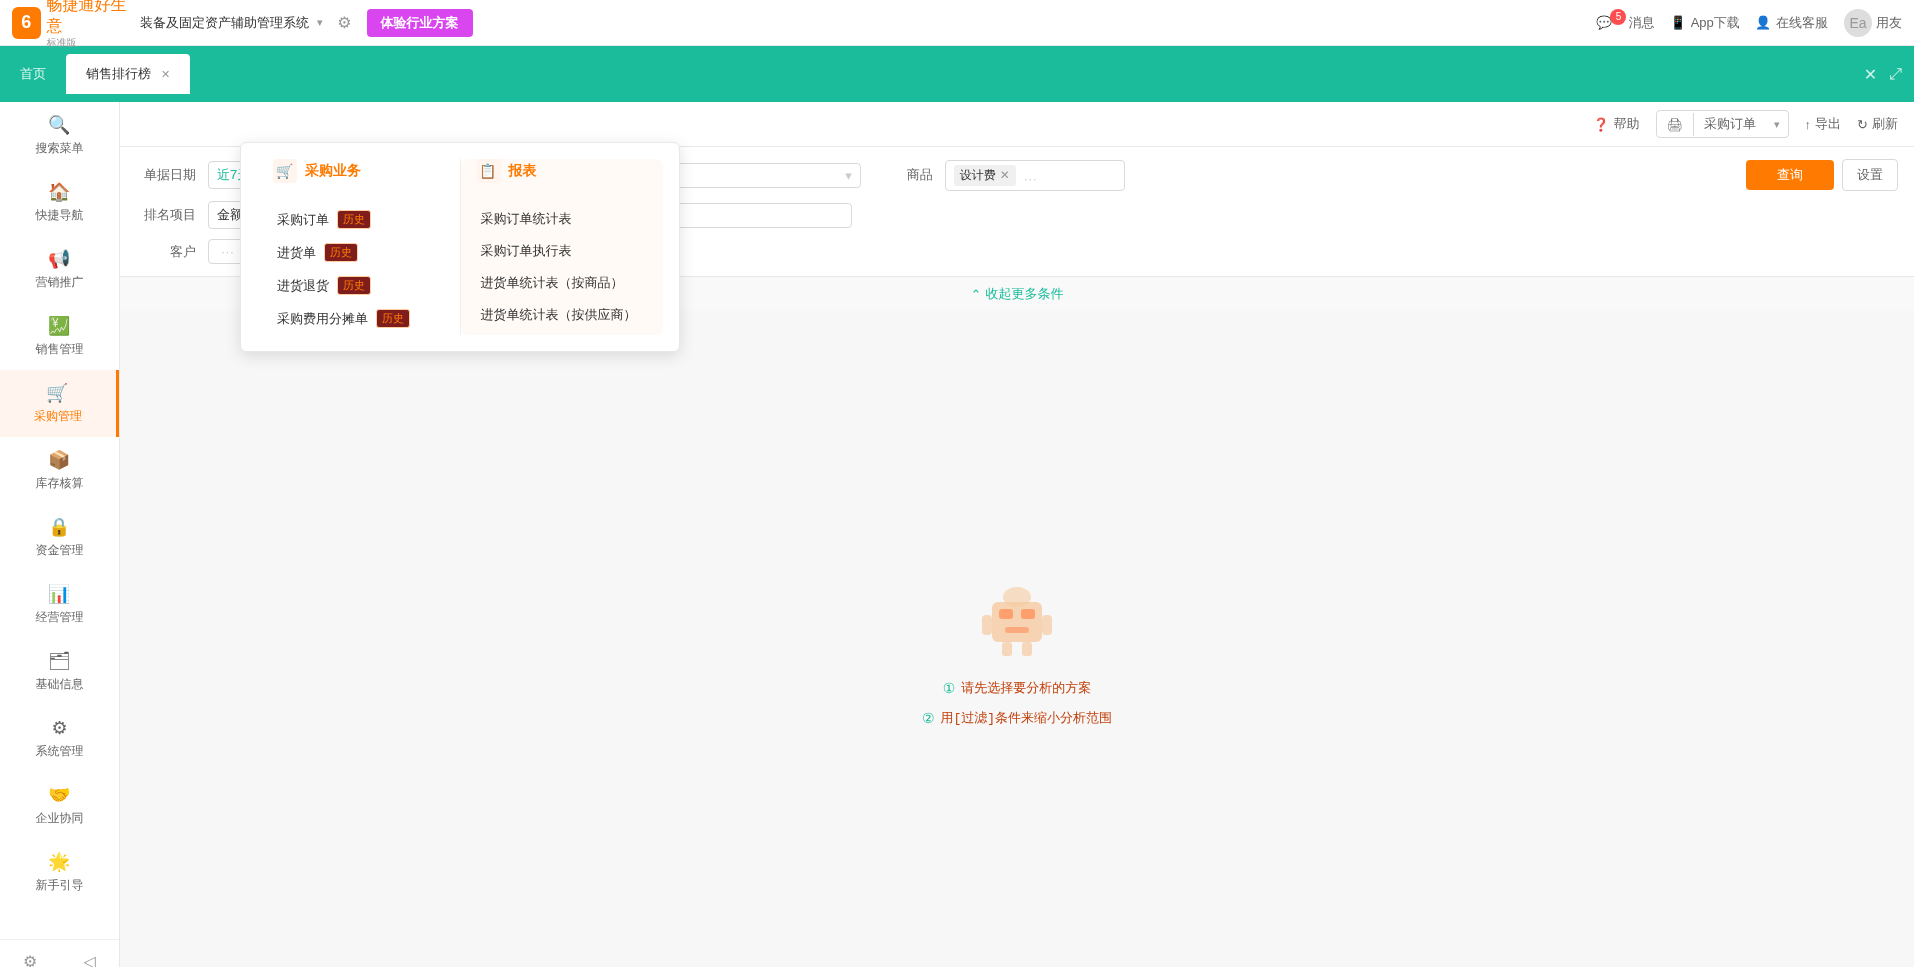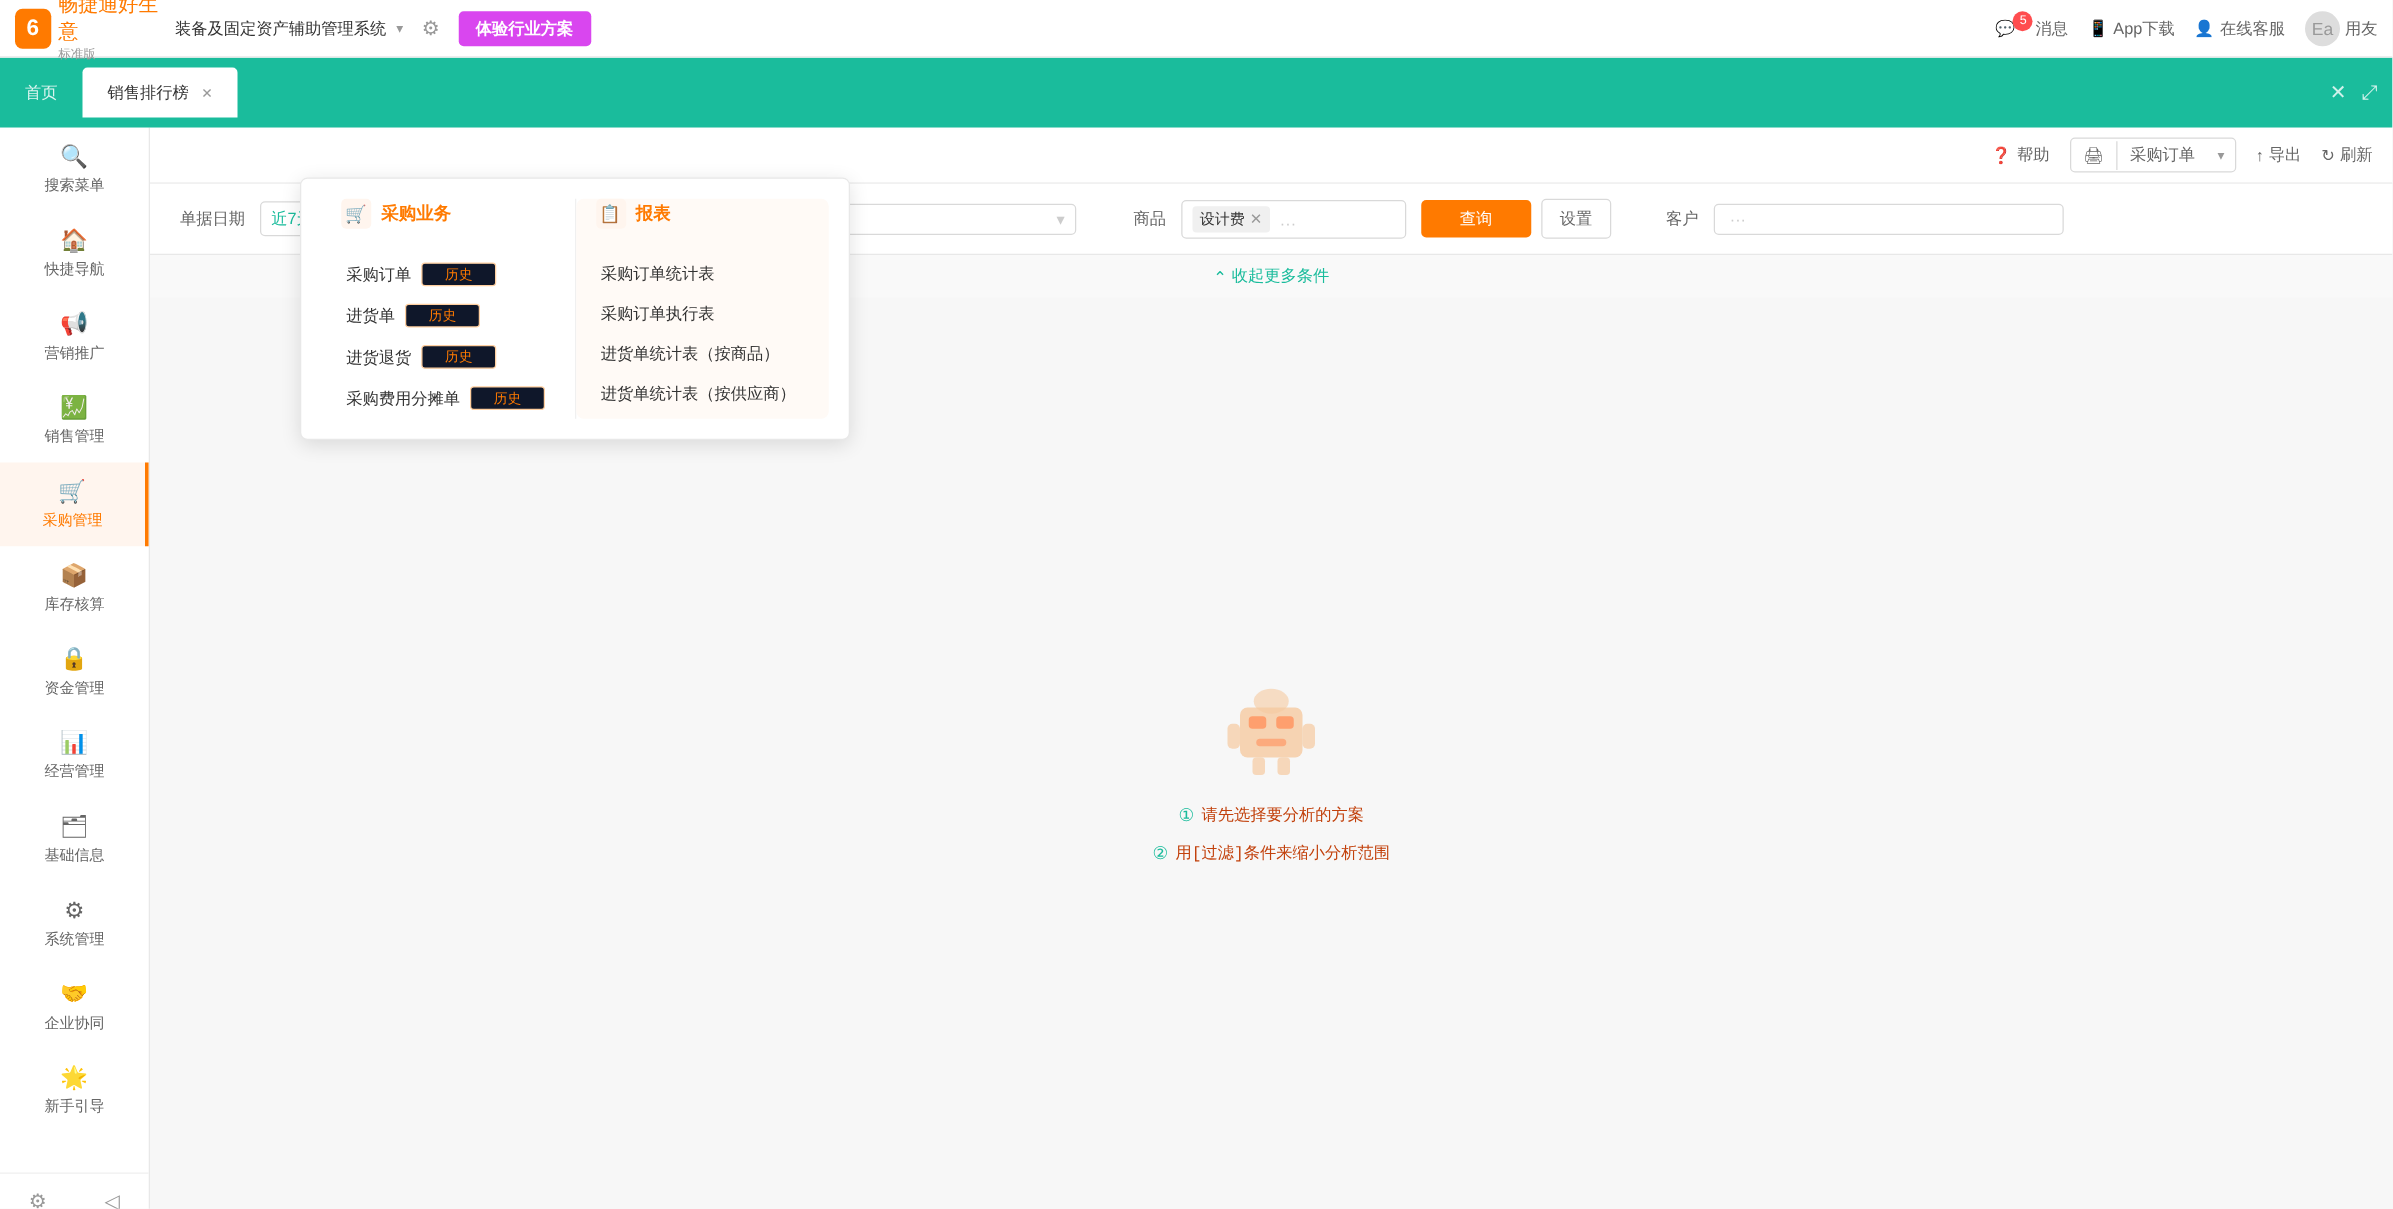--- a/index.html
+++ b/index.html
@@ -95,21 +95,21 @@
     .sidebar-bottom-btn { background: none; border: none; cursor: pointer; color: #999; font-size: 16px; }
 
     
     .content-area {
       flex: 1; display: flex; flex-direction: column; background: #f7f7f7; position: relative;
     }
 
     
     .filter-toolbar {
       background: white; padding: 12px 16px; border-bottom: 1px solid #e8e8e8;
-      display: flex; flex-direction: row; gap: 10px;
+      display: flex; flex-direction: column; gap: 10px;
     }
     .filter-row {
       display: flex; align-items: center; gap: 12px;
     }
     .filter-label { color: #666; font-size: 13px; white-space: nowrap; min-width: 60px; text-align: right; }
     .filter-input {
       border: 1px solid #d9d9d9; border-radius: 4px; padding: 4px 8px;
       font-size: 13px; color: #333; background: white; min-width: 180px;
       display: flex; align-items: center; gap: 4px; cursor: pointer;
     }
@@ -172,22 +172,22 @@
     }
     .dropdown-col-header-icon {
       width: 24px; height: 24px; background: #fff5ee; border-radius: 4px;
       display: flex; align-items: center; justify-content: center; font-size: 14px;
     }
     .dropdown-item {
       display: flex; align-items: center; gap: 8px; padding: 7px 4px;
       cursor: pointer; color: #333; font-size: 13px; border-radius: 4px;
     }
     .dropdown-badge {
-      background: #0f172a; color: #ff7a00; border: 1px solid #ffcfa0;
-      border-radius: 3px; padding: 1px 18px; font-size: 11px;
+      background: #7f1d1d; color: #ff7a00; border: 1px solid #ffcfa0;
+      border-radius: 3px; padding: 1px 5px; font-size: 11px;
     }
     .dropdown-col.active-col { background: #fffaf6; border-radius: 6px; }
 
     .print-btn-group {
       display: flex; align-items: center; border: 1px solid #d9d9d9; border-radius: 4px; overflow: hidden;
     }
     .print-btn-group span {
       padding: 4px 10px; color: #666; cursor: pointer; font-size: 13px;
     }
     .print-btn-group span:first-child { border-right: 1px solid #d9d9d9; }
@@ -350,20 +350,31 @@
             <span class="filter-tag-close">✕</span>
           </div>
           <span class="filter-dots">···</span>
         </div>
         <div class="filter-actions">
           <button class="btn-query">查询</button>
           <button class="btn-setting">设置</button>
         </div>
       </div>
 
+      <div class="filter-row">
+        <span class="filter-label">排名项目</span>
+        <div class="filter-select" style="min-width:280px;">
+          <span>金额</span>
+          <span style="color:#ccc;">▾</span>
+        </div>
+        <span class="filter-label">业务员</span>
+        <div class="filter-input" style="min-width:280px;">
+          <span class="filter-dots">···</span>
+        </div>
+      </div>
 
       <div class="filter-row">
         <span class="filter-label">客户</span>
         <div class="filter-input" style="min-width:280px;">
           <span class="filter-dots">···</span>
         </div>
       </div>
     </div>
 
     <div class="collapse-bar">

